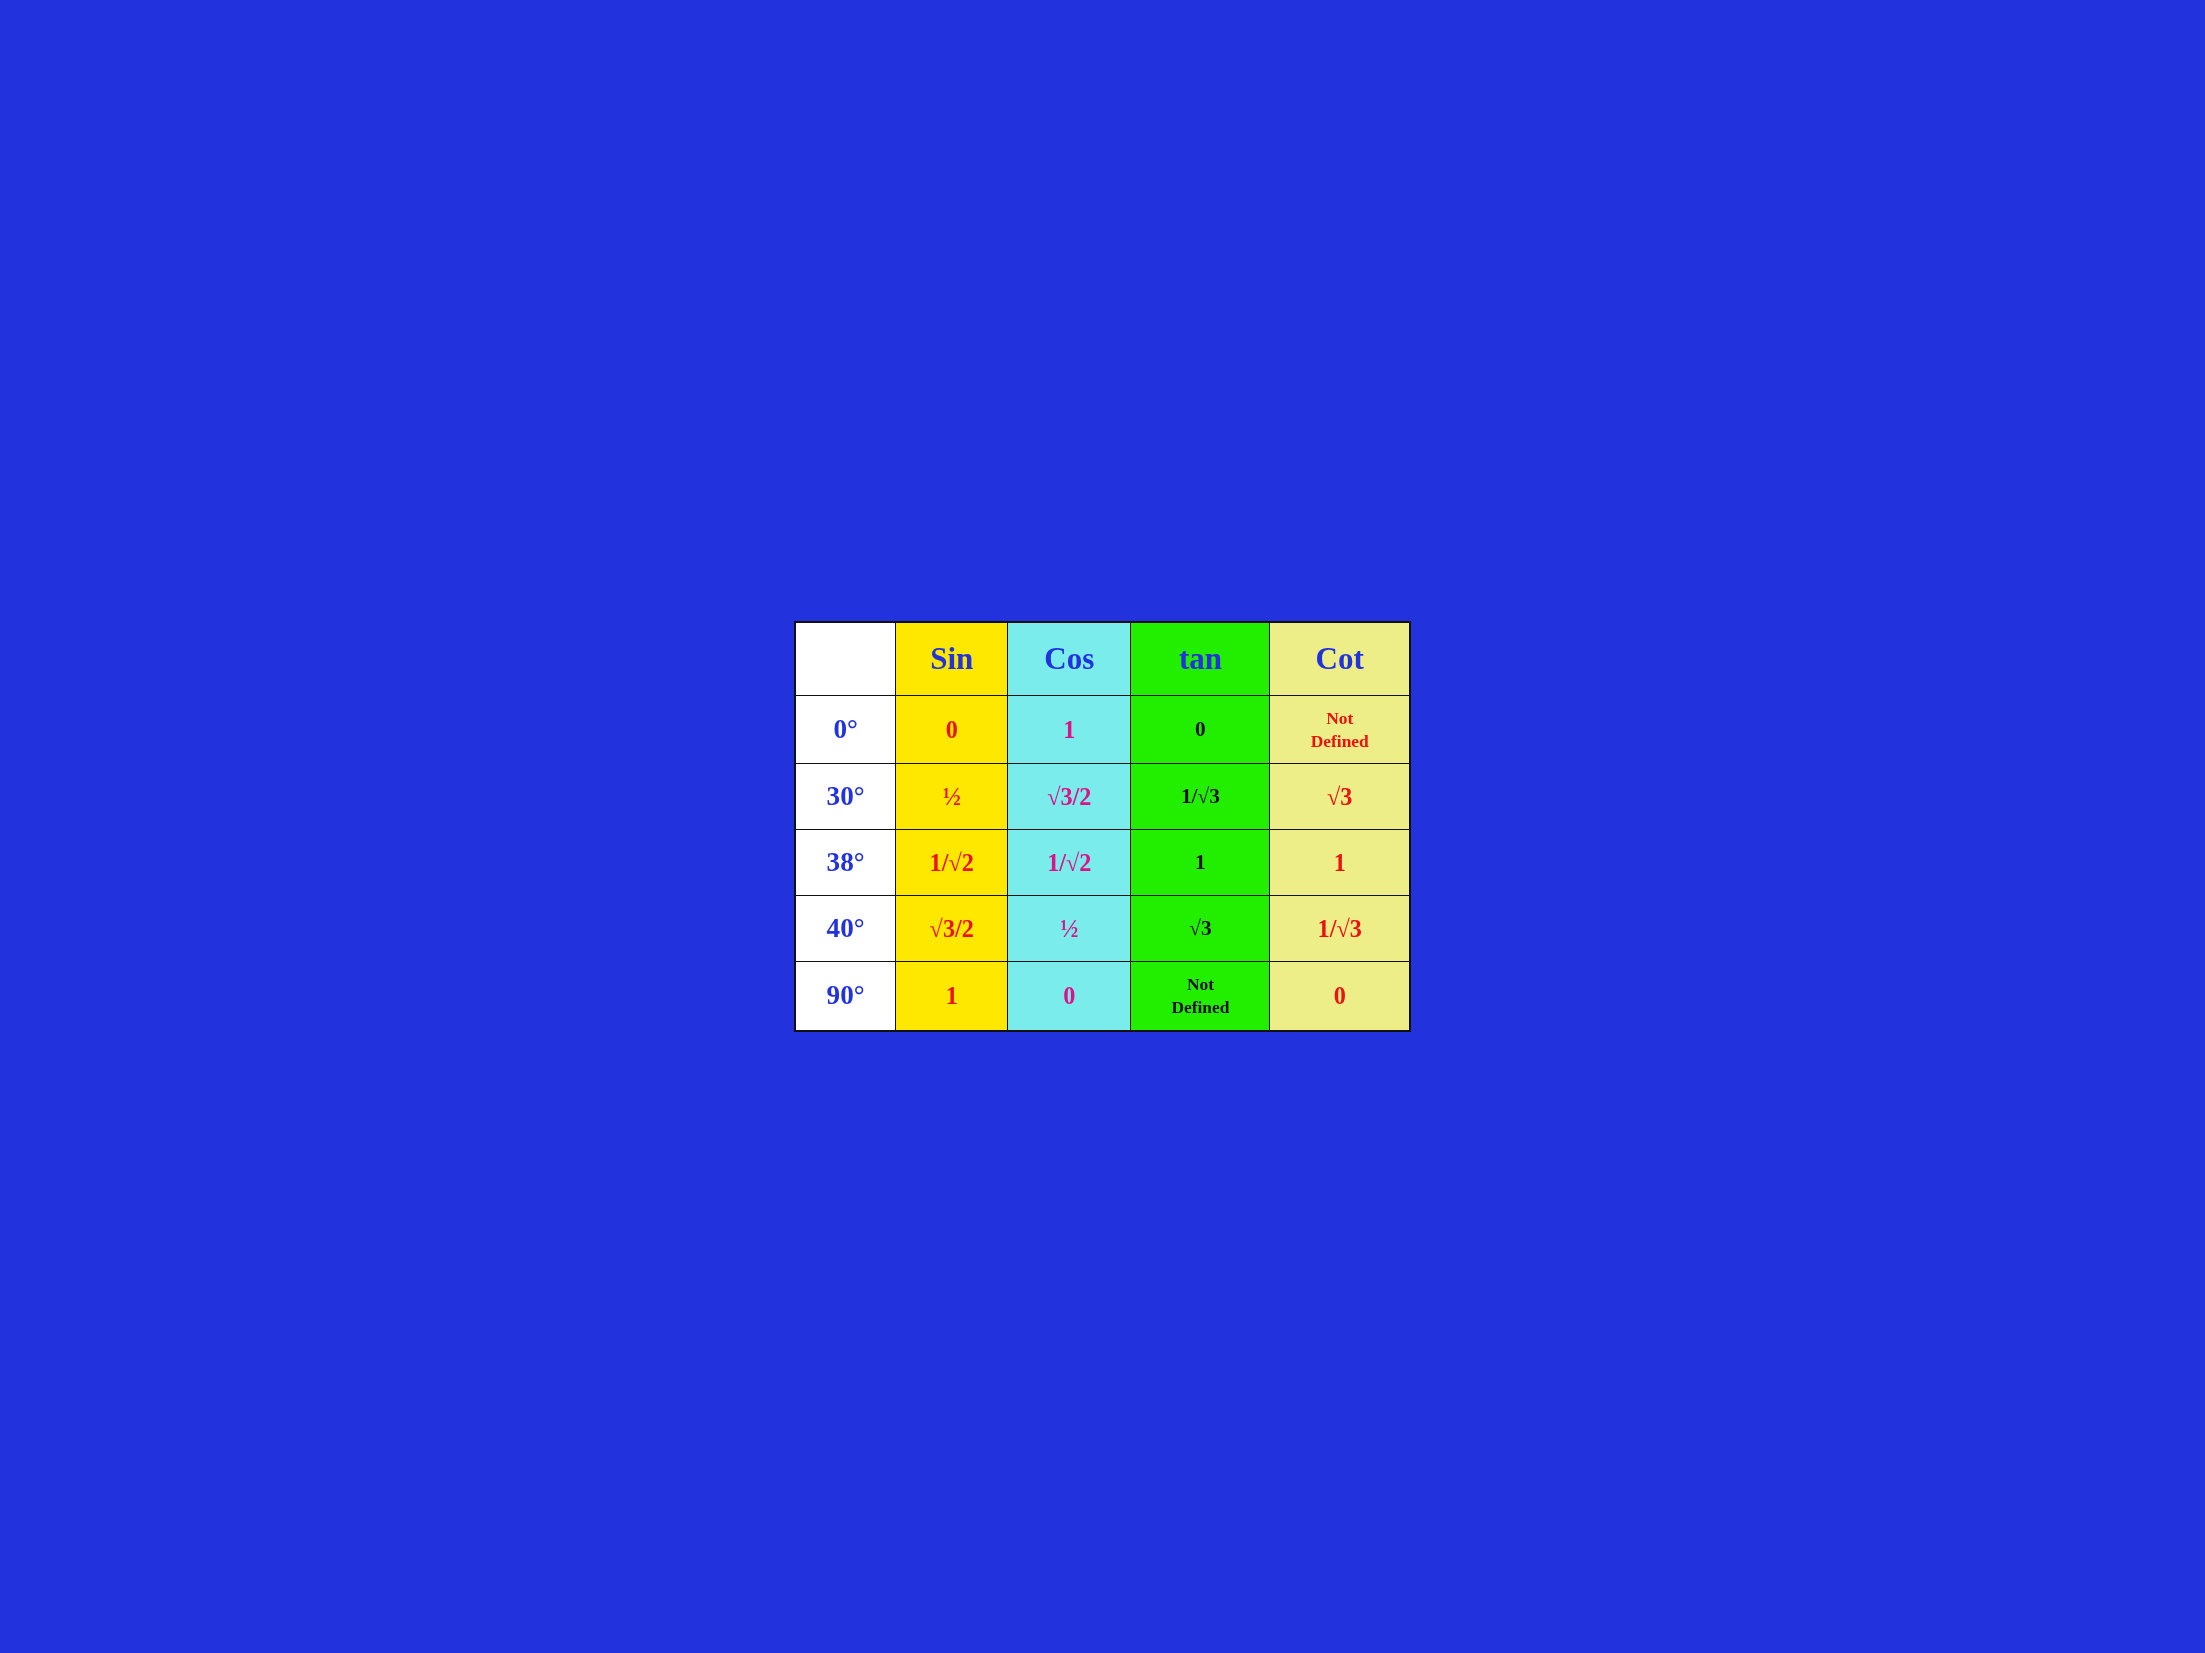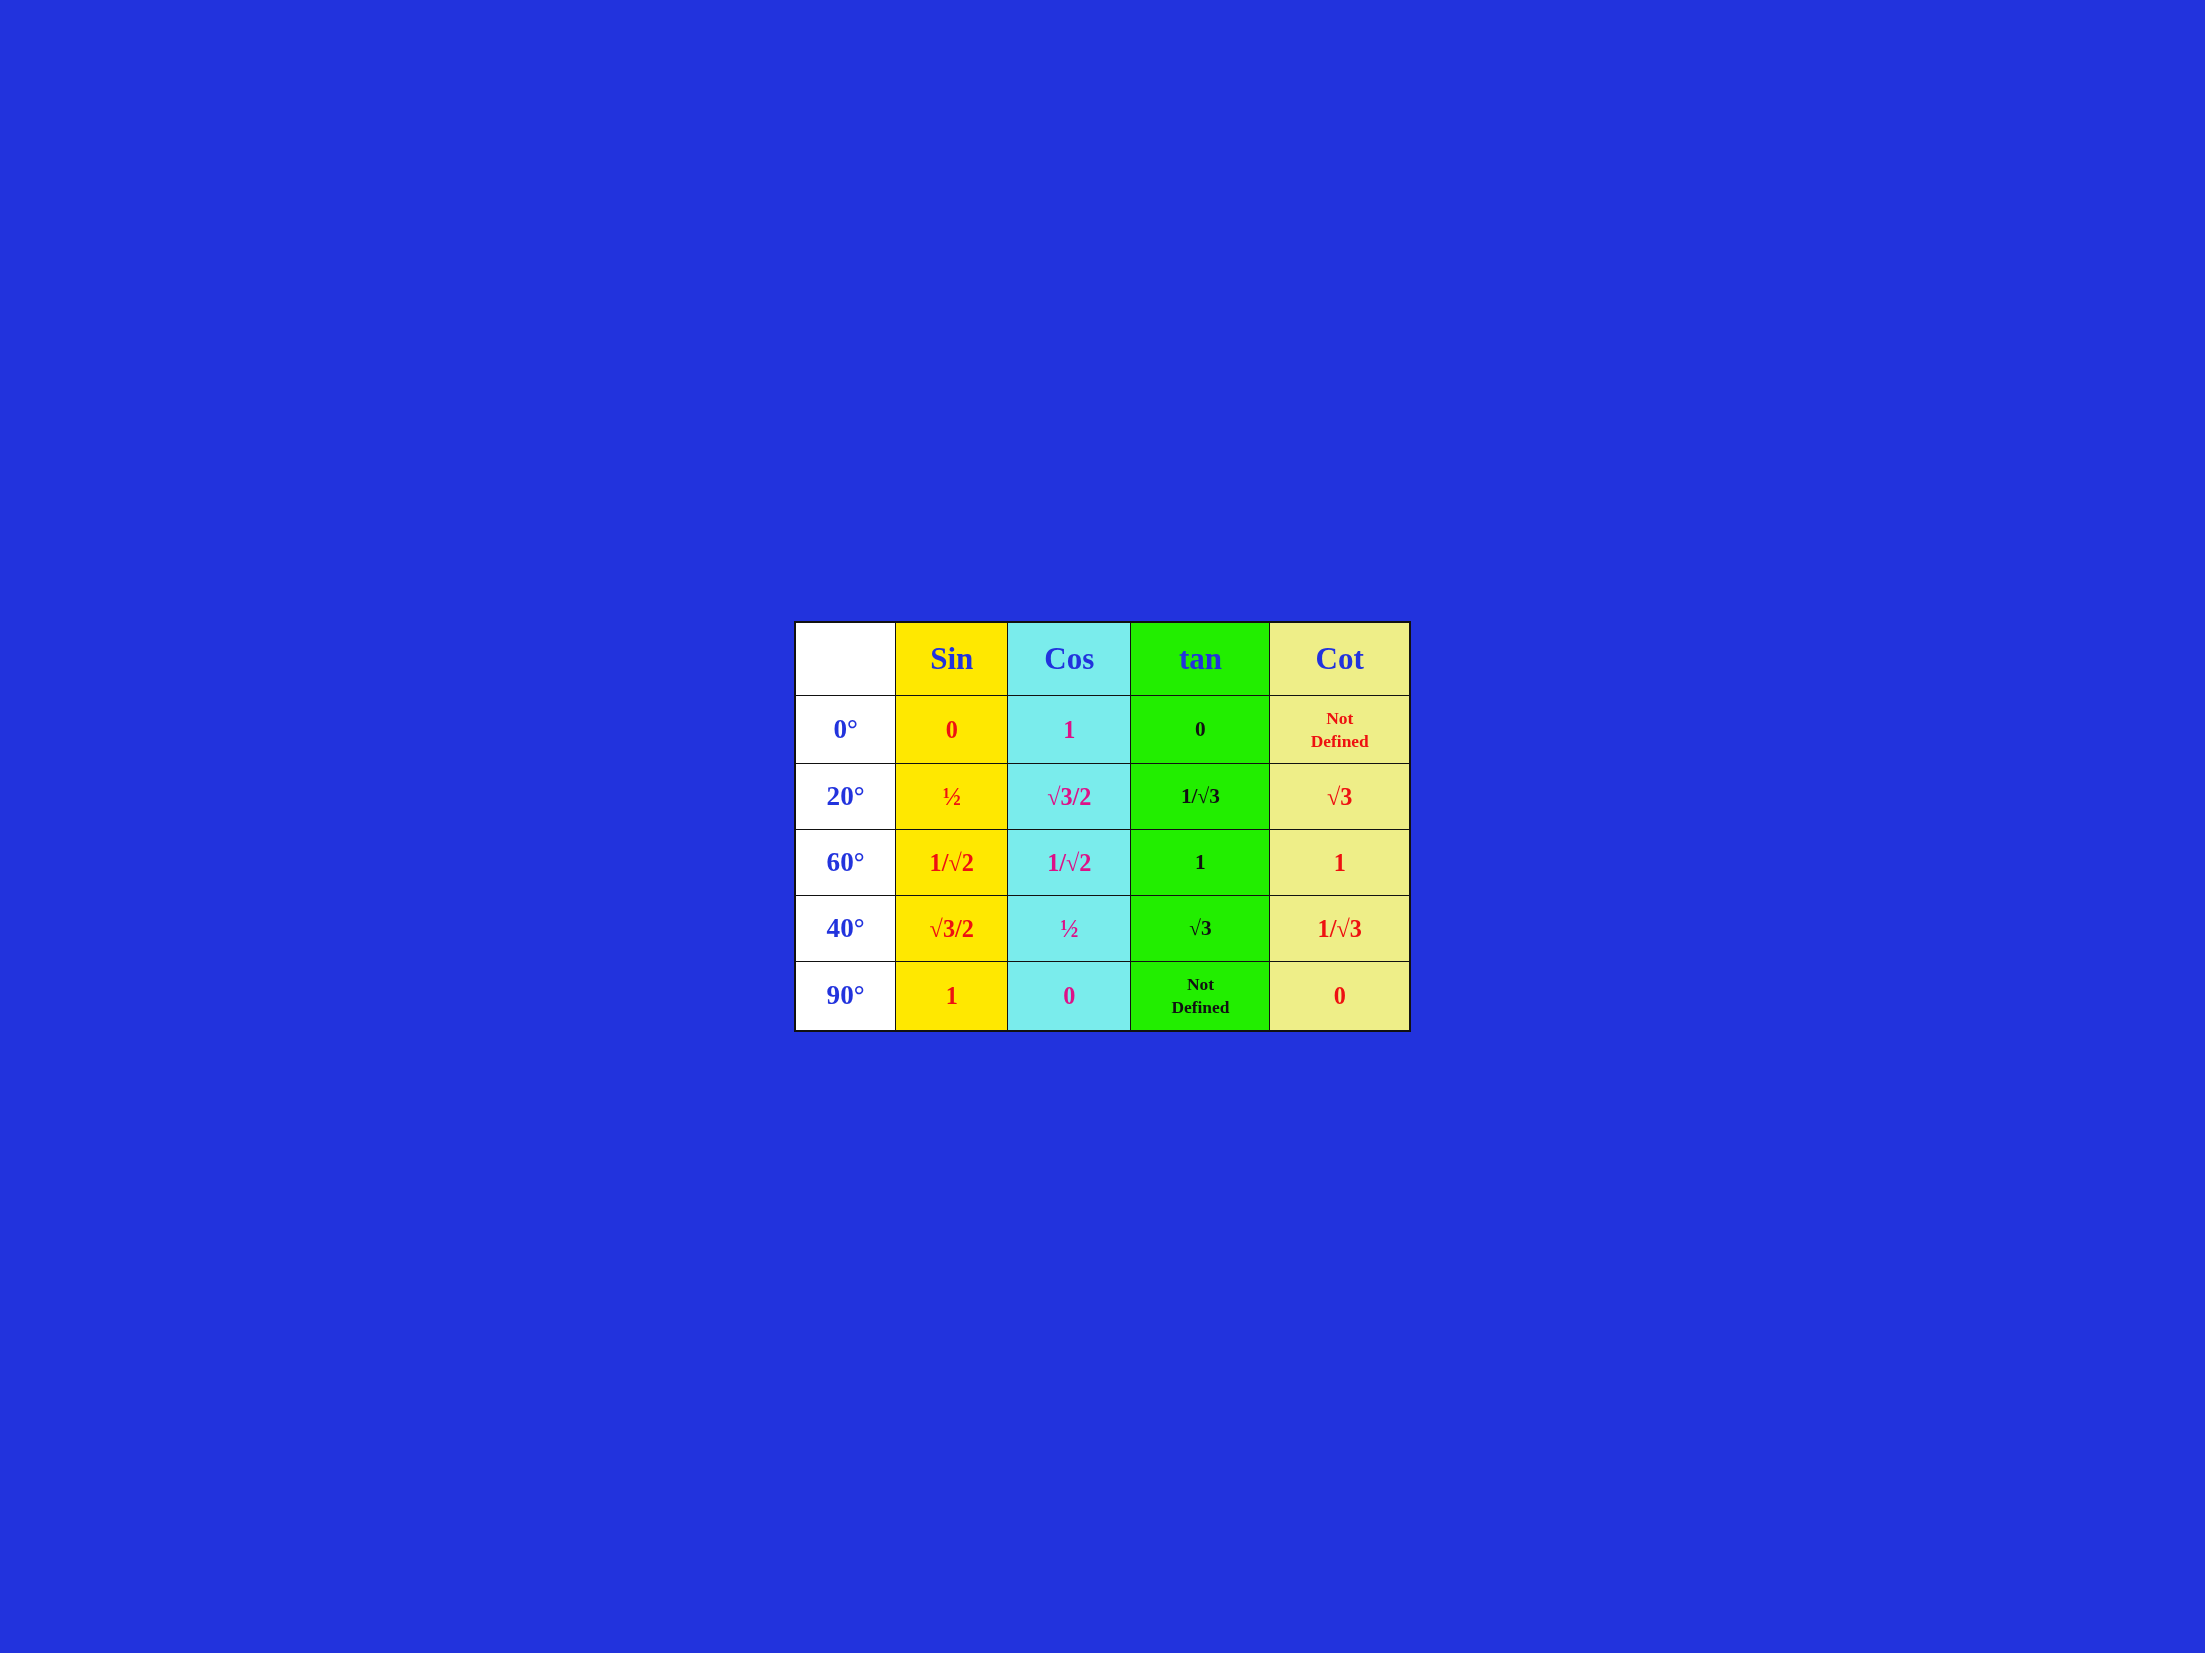--- a/index.html
+++ b/index.html
@@ -167,39 +167,39 @@
         <td class="col-tan">
           <span class="value-black">0</span>
         </td>
         <td class="col-cot">
           <span class="value-red-small">Not<br>Defined</span>
         </td>
       </tr>
 
       <tr class="data-row">
         <td class="col-angle">
-          <span class="angle-text">20°</span>
+          <span class="angle-text">30°</span>
         </td>
         <td class="col-sin">
           <span class="value-red">½</span>
         </td>
         <td class="col-cos">
           <span class="value-pink">√3/2</span>
         </td>
         <td class="col-tan">
           <span class="value-black">1/√3</span>
         </td>
         <td class="col-cot">
           <span class="value-red">√3</span>
         </td>
       </tr>
 
       <tr class="data-row">
         <td class="col-angle">
-          <span class="angle-text">60°</span>
+          <span class="angle-text">38°</span>
         </td>
         <td class="col-sin">
           <span class="value-red">1/√2</span>
         </td>
         <td class="col-cos">
           <span class="value-pink">1/√2</span>
         </td>
         <td class="col-tan">
           <span class="value-black">1</span>
         </td>

